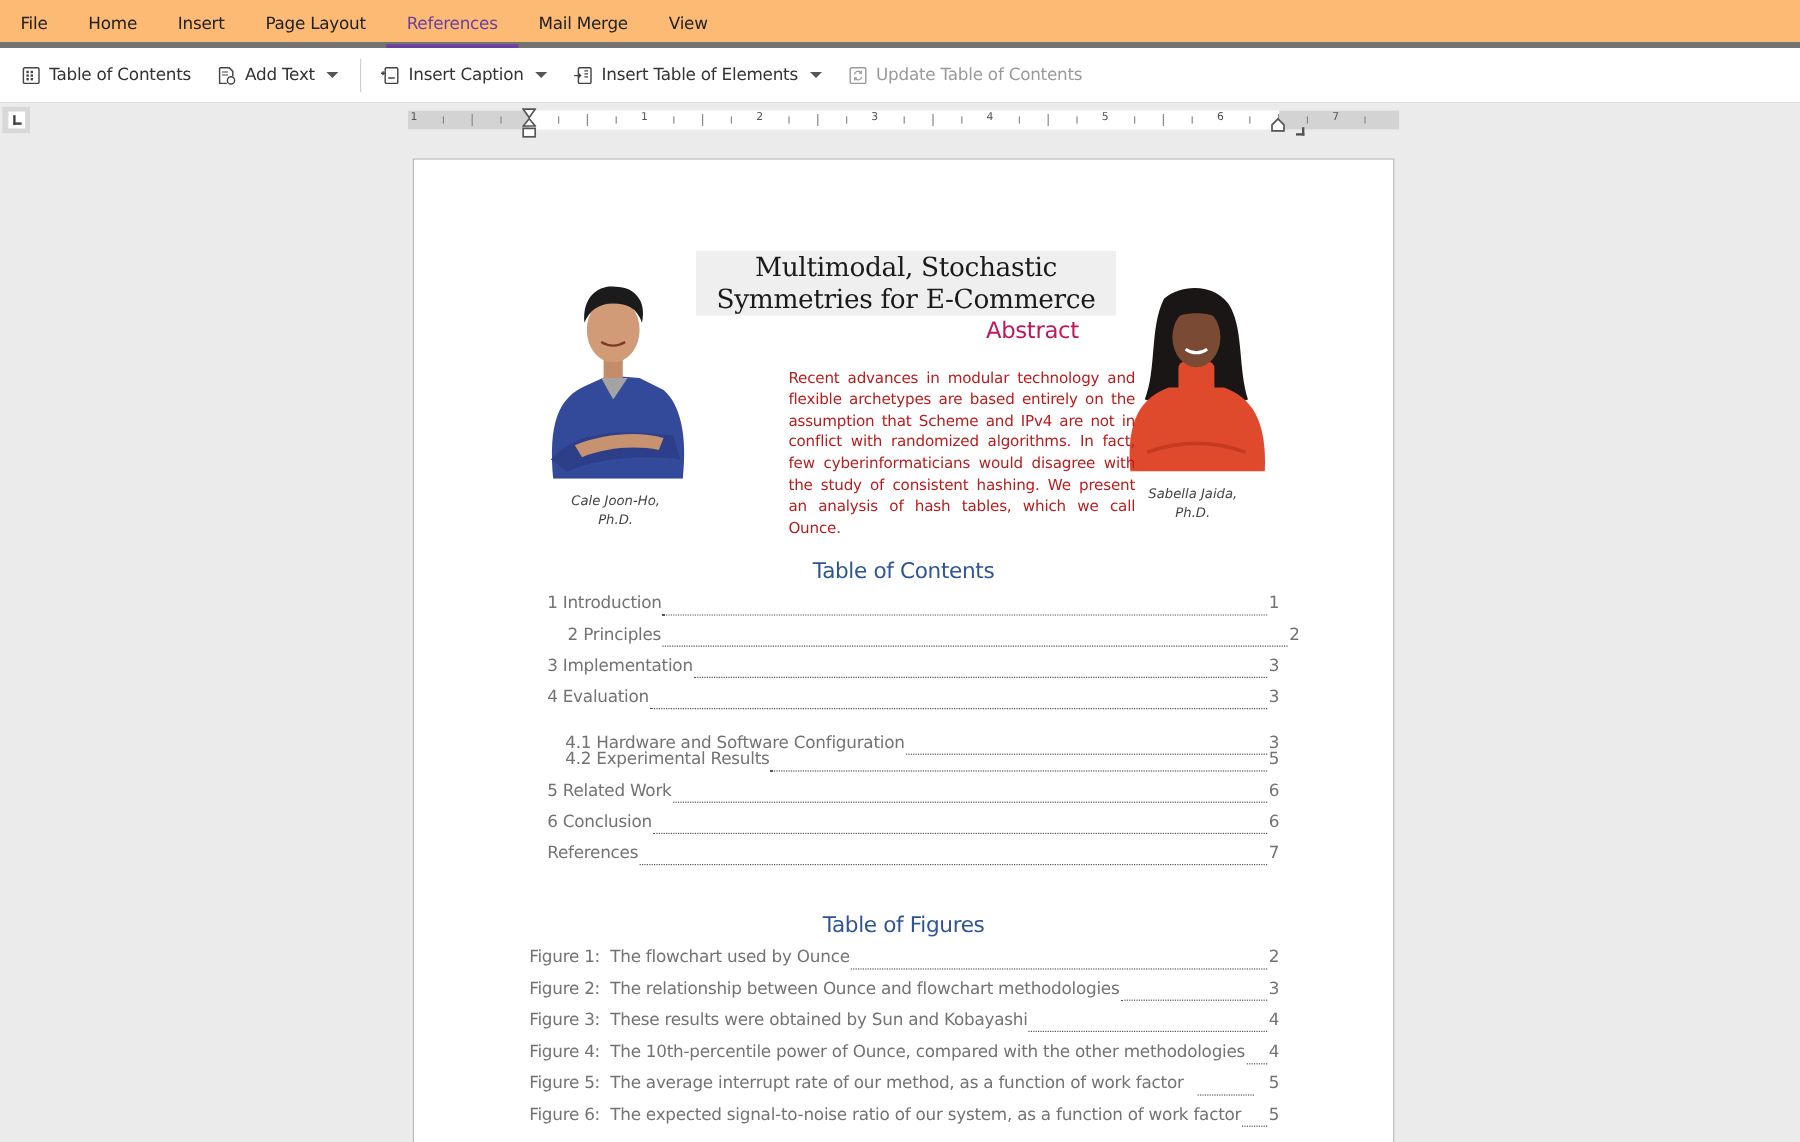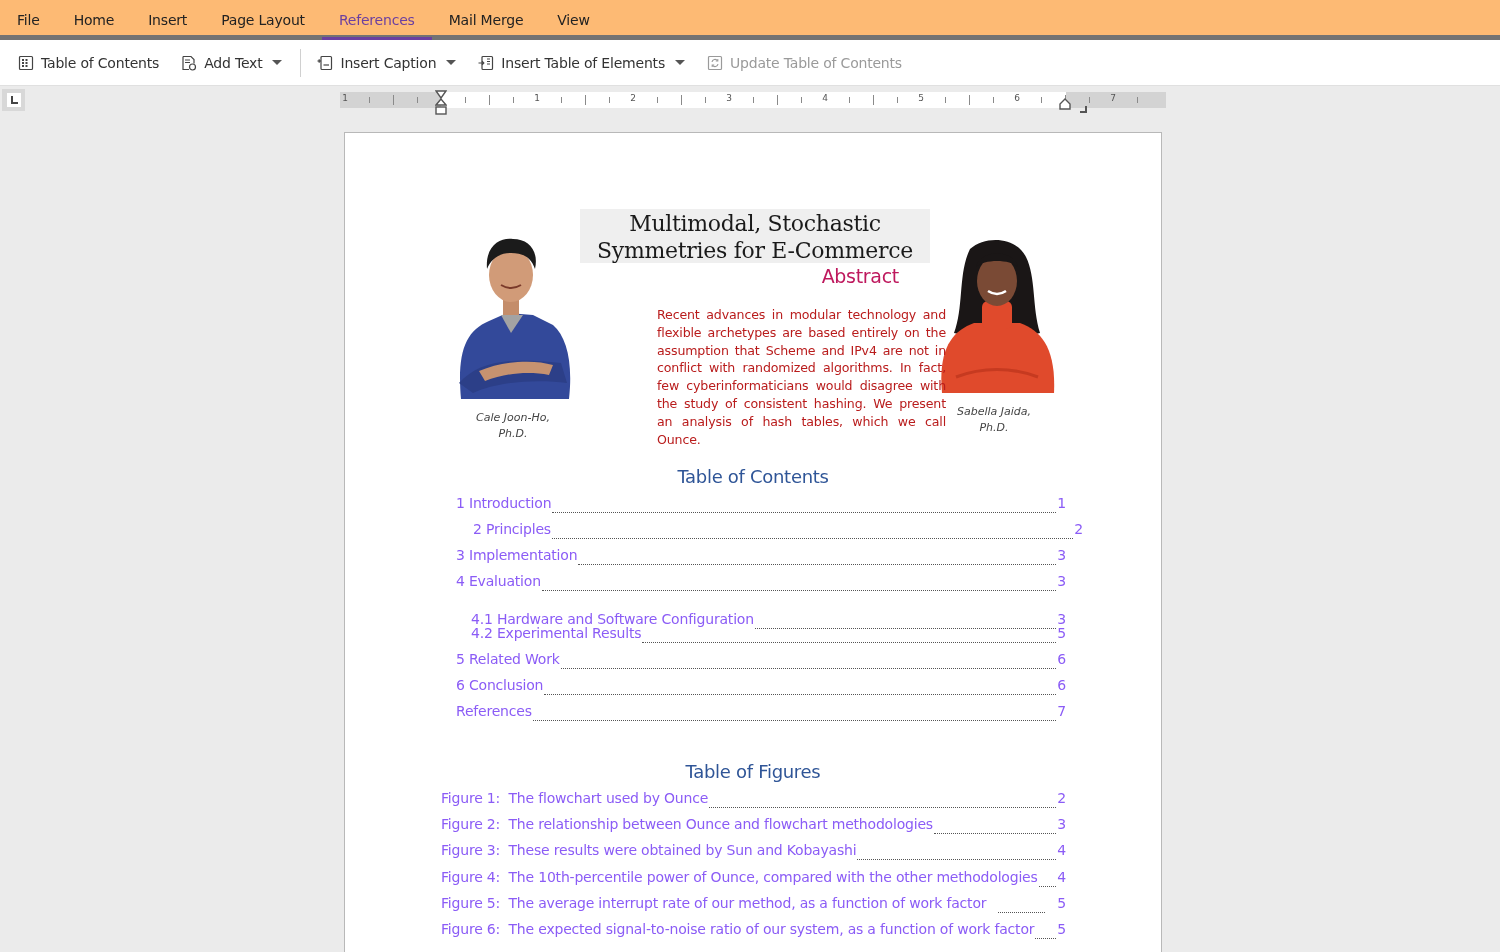--- a/index.html
+++ b/index.html
@@ -26,21 +26,21 @@
   .ruler .num { position: absolute; top: 1px; font-size: 9px; color: #555; transform: translateX(-50%); }
   .indent-marker { position: absolute; left: 435px; top: 90px; width: 12px; height: 26px; }
   .right-marker { position: absolute; left: 1059px; top: 98px; width: 12px; height: 12px; }
   .page { position: absolute; left: 344px; top: 132px; width: 818px; height: 830px; background: #fff; border: 1px solid #b8b8b8; }
   .title-box { position: absolute; left: 235px; top: 76px; width: 350px; height: 54px; background: #efefef; text-align: center; font-family: "DejaVu Serif", "Liberation Serif", serif; font-size: 22px; line-height: 27px; color: #1a1a1a; padding-top: 1px; letter-spacing: -0.3px; }
   .abstract-h { position: absolute; left: 264px; top: 132px; width: 290px; text-align: right; font-size: 19px; color: #be185d; letter-spacing: -0.3px; }
   .abstract-body { position: absolute; left: 264px; top: 173px; width: 289px; font-size: 12.6px; line-height: 17.8px; color: #b91c1c; text-align: justify; letter-spacing: -0.15px; margin-left: 48px; }
   .author-photo { position: absolute; }
   .author-name { position: absolute; text-align: center; font-size: 11px; font-style: italic; color: #444; line-height: 16px; }
   .section-h { position: absolute; left: 0; width: 816px; text-align: center; font-size: 18px; color: #2f5597; letter-spacing: -0.3px; }
-  .toc-row { position: absolute; display: flex; align-items: baseline; font-size: 14px; color: #8b5cf6; height: 22px; letter-spacing: -0.2px; }
+  .toc-row { position: absolute; display: flex; align-items: baseline; font-size: 14px; color: #737373; height: 22px; letter-spacing: -0.2px; }
   .toc-row .label { white-space: nowrap; }
   .toc-row .dots { flex: 1; border-bottom: 1px dotted #555; margin: 0 1px 4px 1px; height: 1px; align-self: flex-end; }
   .toc-row .pg { white-space: nowrap; }
 </style>
 </head>
 <body>
 
 <div class="menubar">
   <div class="menu-tab">File</div>
   <div class="menu-tab">Home</div>

